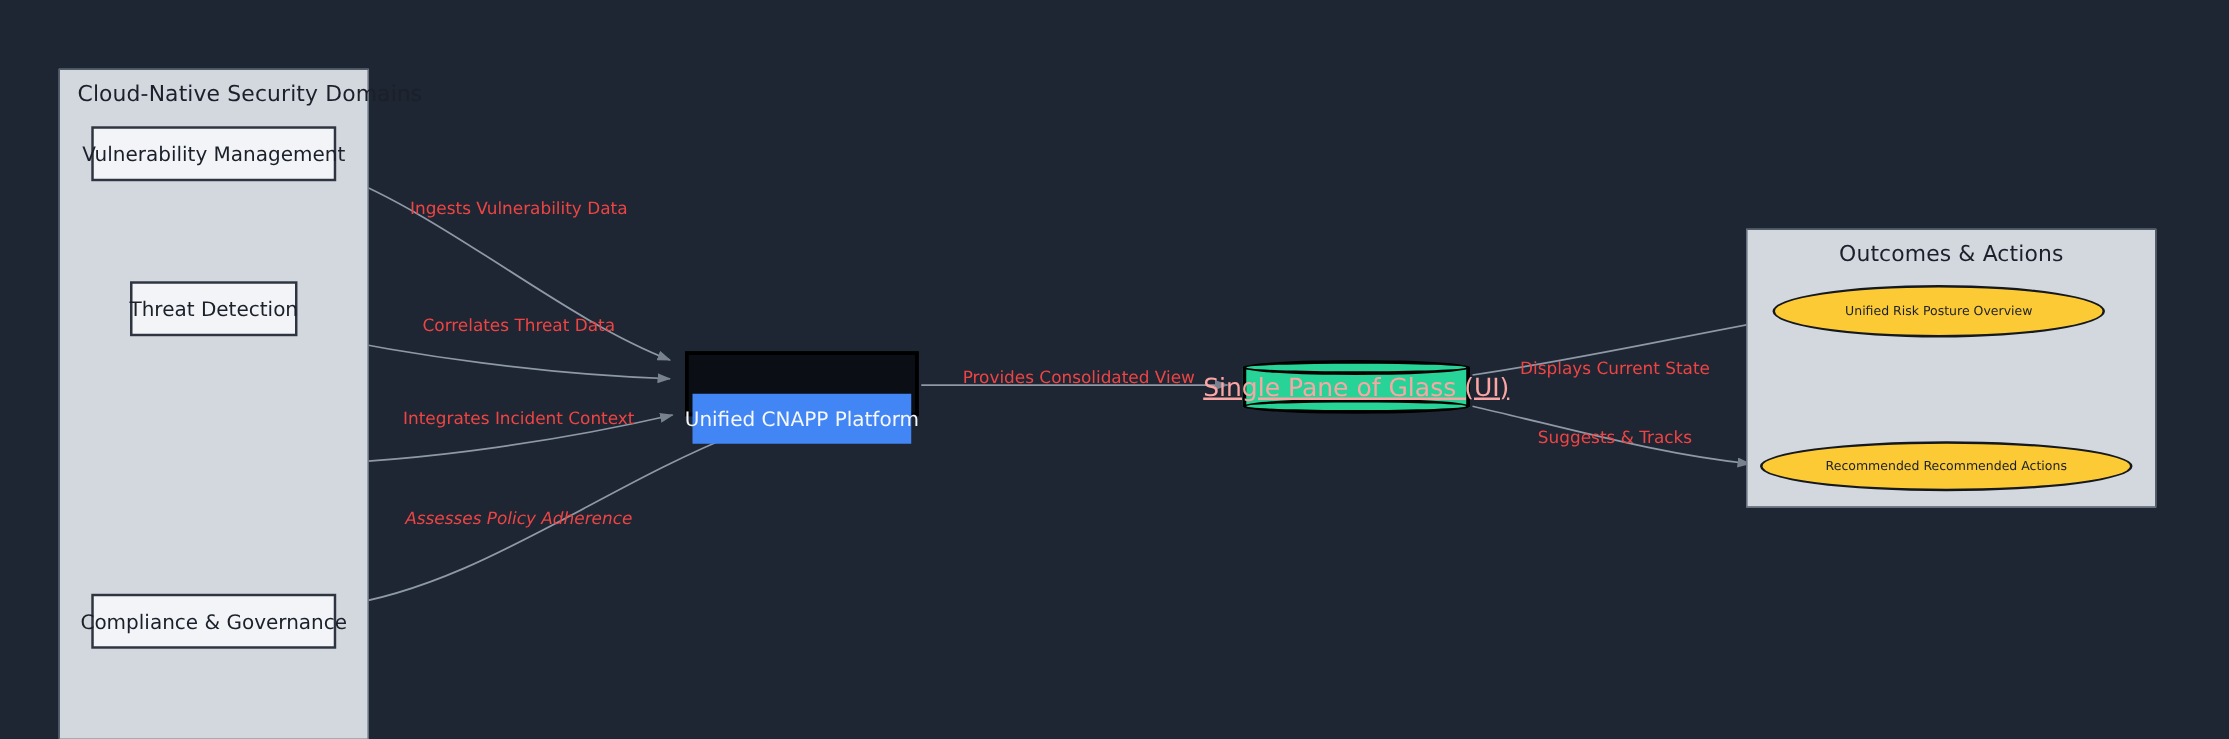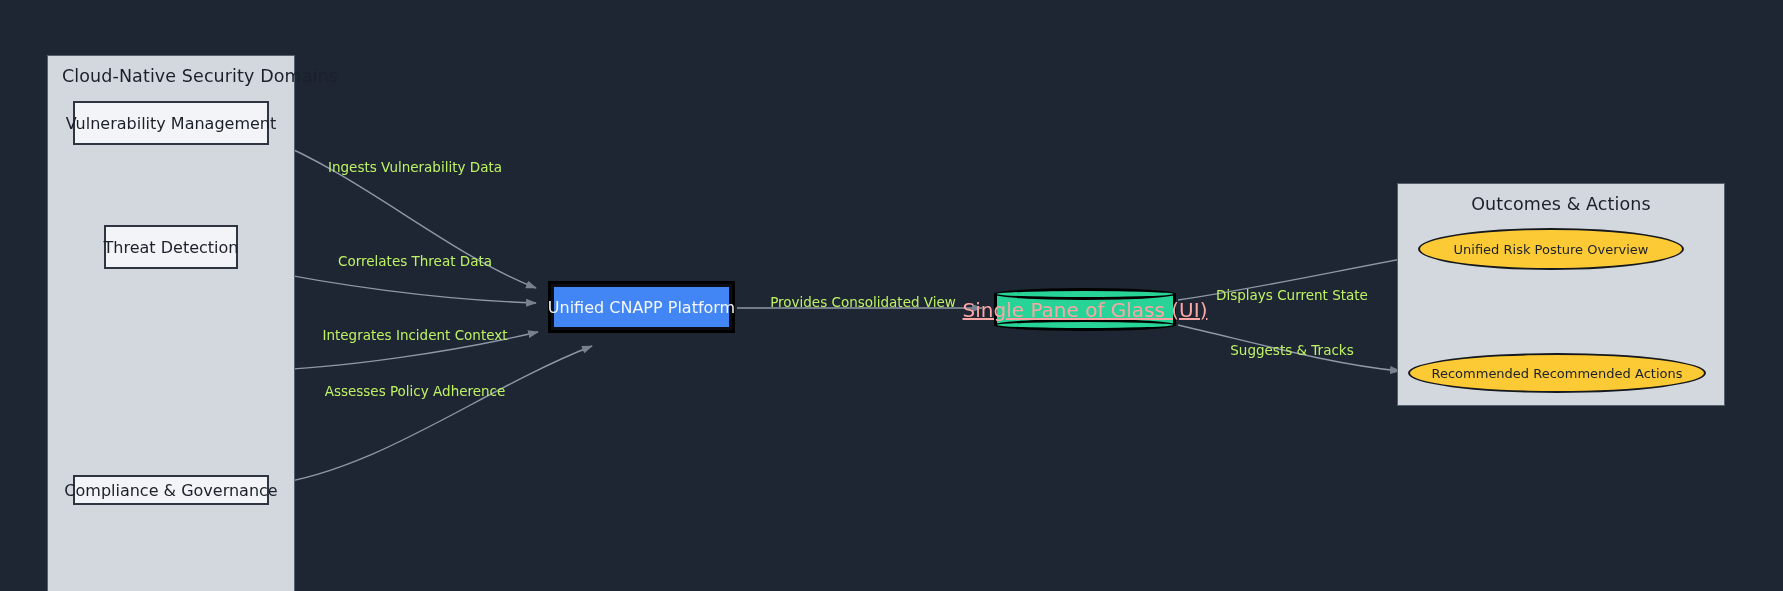--- a/index.html
+++ b/index.html
@@ -97,20 +97,21 @@
   #node-platform .inner {
     width: 100%;
     height: 100%;
     background: #4285f4;
     display: flex;
     align-items: center;
     justify-content: center;
     color: #f4f7fb;
     font-size: 16px;
     white-space: nowrap;
+    margin-top: 28px;
   }
 
   
   #node-ui {
     position: absolute;
     left: 994px;
     top: 288px;
     width: 182px;
     height: 43px;
   }
@@ -164,28 +165,28 @@
   .node-ellipse {
     position: absolute;
     background: #fcca35;
     border: 2px solid #15181d;
     border-radius: 50%;
     box-sizing: border-box;
     display: flex;
     align-items: center;
     justify-content: center;
     color: #1b202a;
-    font-size: 13px;
+    font-size: 10px;
     white-space: nowrap;
   }
 
   
   .edge-label {
     position: absolute;
-    color: #bef264;
+    color: #ef4444;
     font-size: 13.5px;
     white-space: nowrap;
     transform: translate(-50%, -50%);
   }
 </style>
 </head>
 <body>
 
 <div id="canvas">
 
@@ -217,21 +218,21 @@
 
   <div class="node-rect" id="node-threat" style="left:104px; top:225px; width:134px; height:44px;">
     <span>Threat Detection</span>
   </div>
 
   <div class="node-rect" id="node-vuln" style="left:73px; top:101px; width:196px; height:44px;">
     <span>Vulnerability Management</span>
   </div>
 
 
-  <div class="node-rect" id="node-compliance" style="left:73px; top:475px; width:196px; height:30px;">
+  <div class="node-rect" id="node-compliance" style="left:73px; top:475px; width:196px; height:44px;">
     <span>Compliance &amp; Governance</span>
   </div>
 
   <div id="node-platform">
     <div class="inner">
       <span>Unified CNAPP Platform</span>
     </div>
   </div>
 
   <div id="node-ui">
@@ -248,21 +249,21 @@
   <div class="node-ellipse" id="node-remediation" style="left:1408px; top:353px; width:298px; height:40px;">
     <span>Recommended Recommended Actions</span>
   </div>
 
   <div class="edge-label" style="left:415px; top:167px;">Ingests Vulnerability Data</div>
 
   <div class="edge-label" style="left:415px; top:261px;">Correlates Threat Data</div>
 
   <div class="edge-label" style="left:415px; top:335px;">Integrates Incident Context</div>
 
-  <div class="edge-label" style="left:415px; top:391px;">Assesses Policy Adherence</div>
+  <div class="edge-label" style="left:415px; top:415px;font-style:italic;">Assesses Policy Adherence</div>
 
   <div class="edge-label" style="left:863px; top:302px;">Provides Consolidated View</div>
 
   <div class="edge-label" style="left:1292px; top:267px;margin-top:28px;">Displays Current State</div>
 
   <div class="edge-label" style="left:1292px; top:350px;">Suggests &amp; Tracks</div>
 
 </div>
 
 </body></html>

